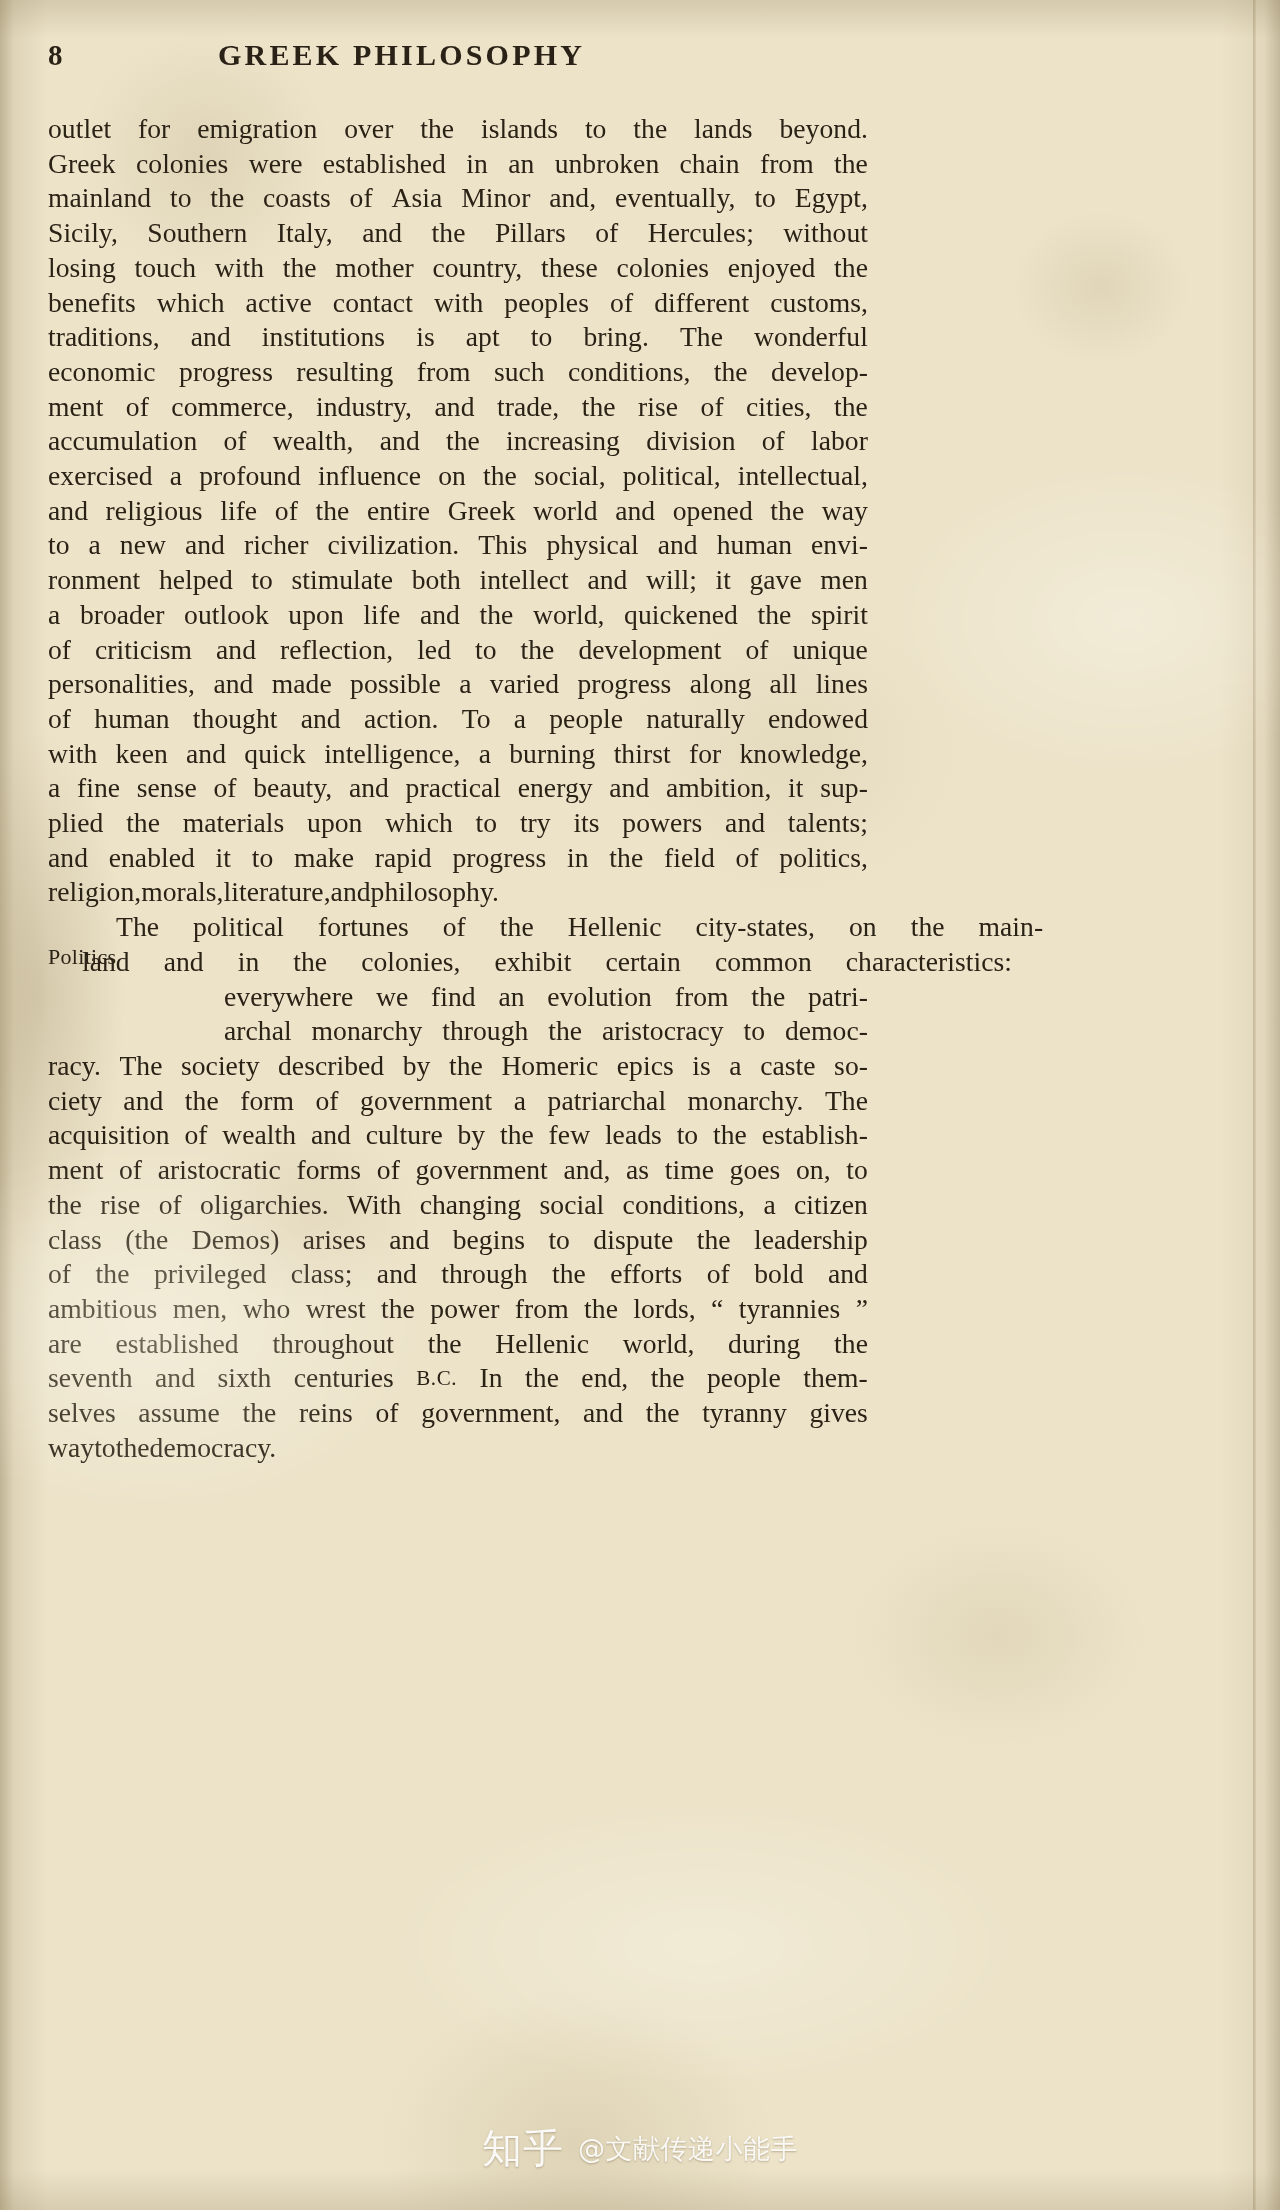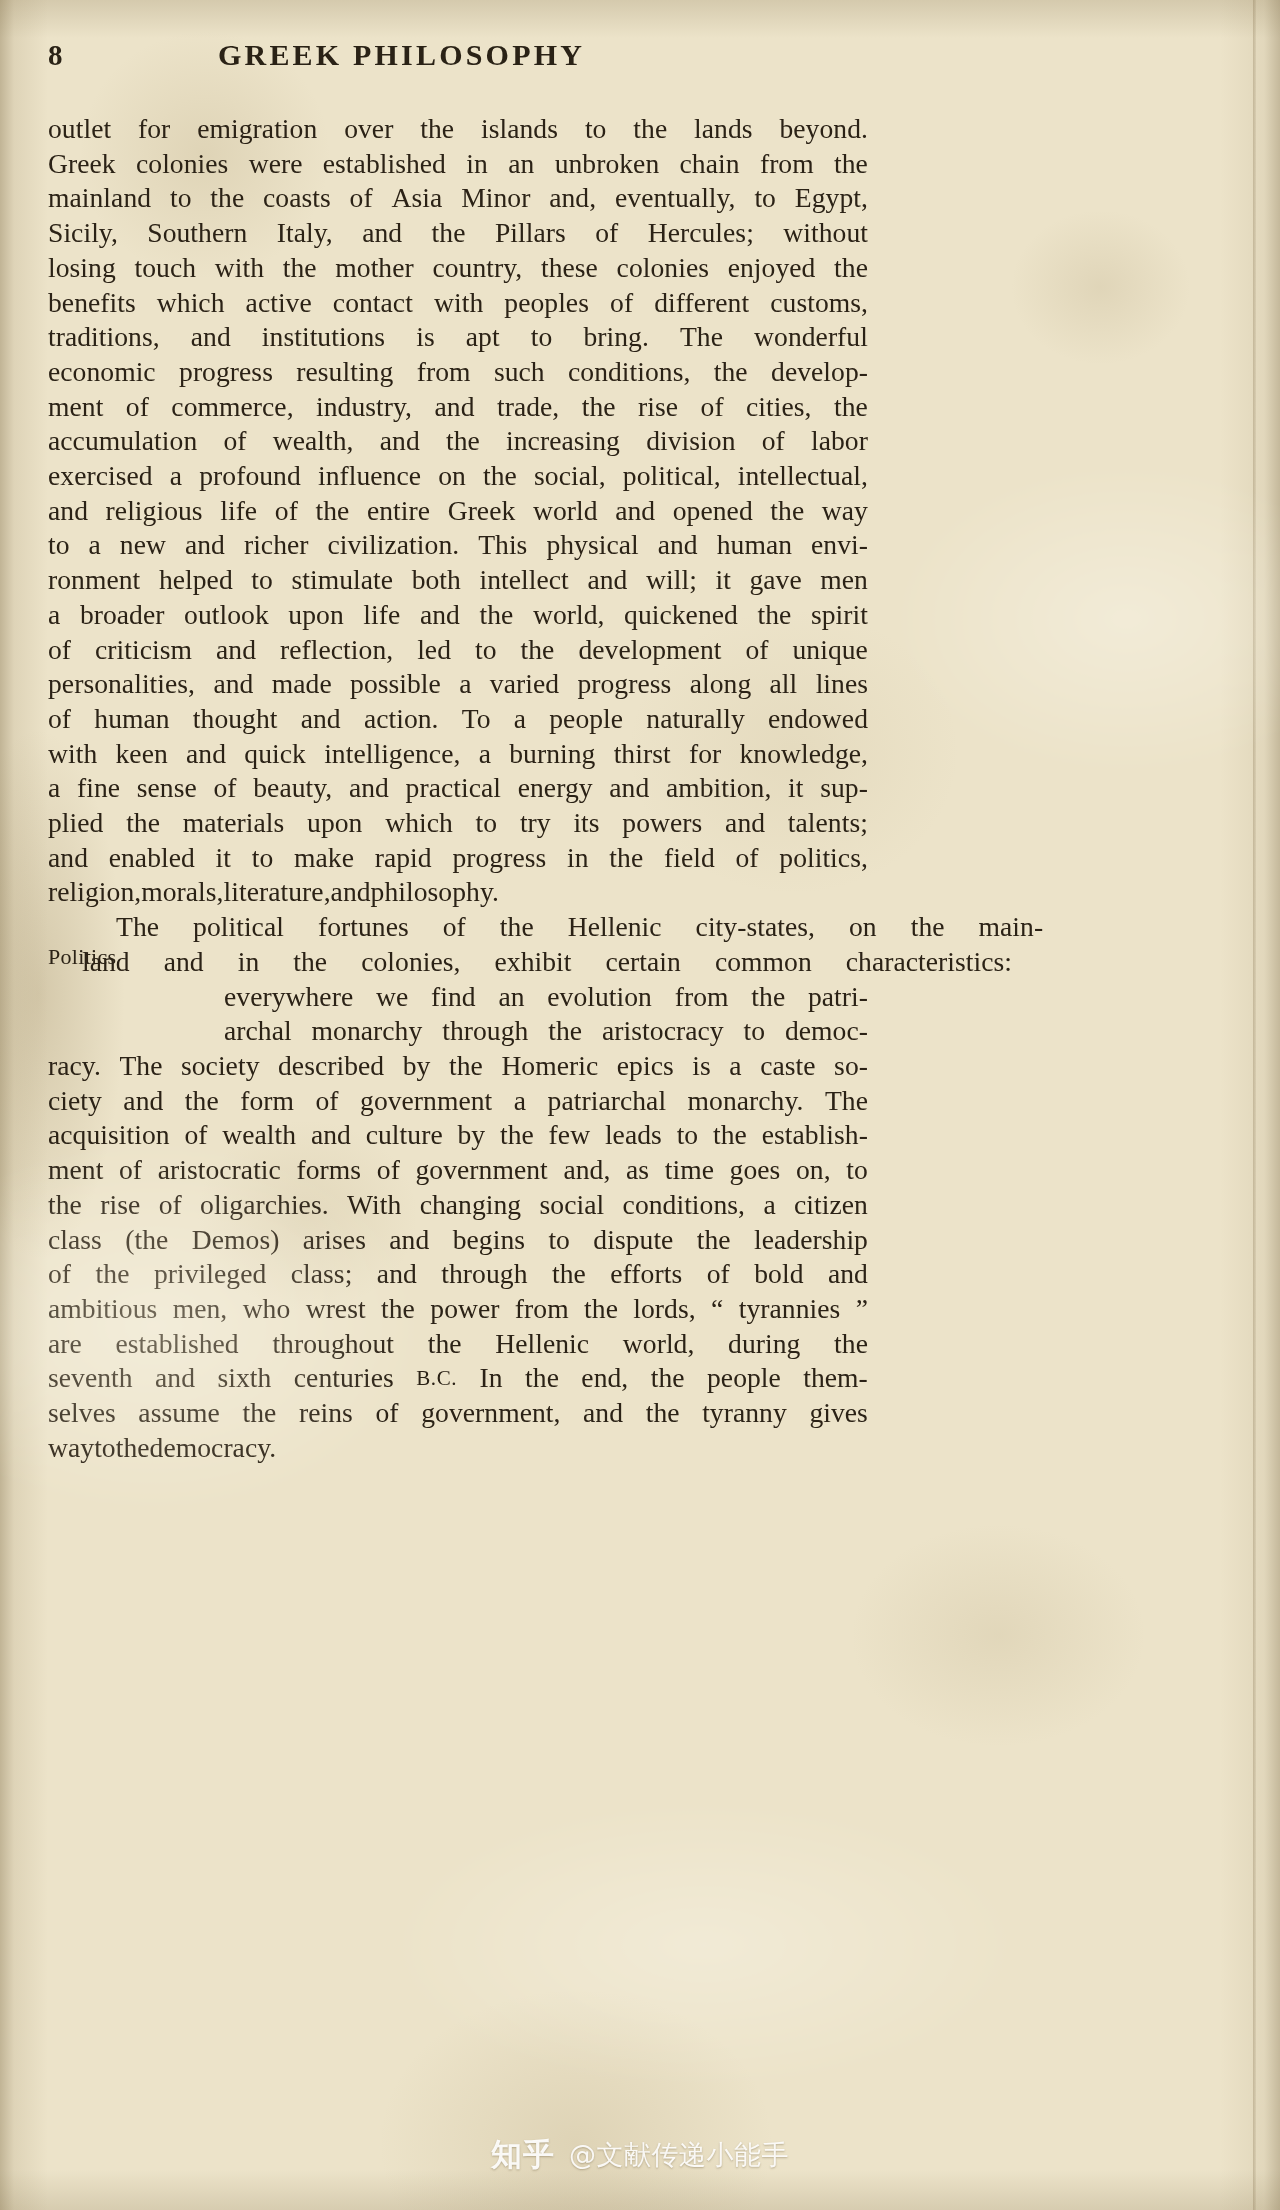--- a/index.html
+++ b/index.html
@@ -128,21 +128,21 @@
   
   #watermark{
     position:absolute;
     left:0;right:0;bottom:34px;
     display:flex;justify-content:center;align-items:center;
     gap:14px;
     pointer-events:none;
   }
   .wm-logo{
     font-family:"DejaVu Sans","Liberation Sans",sans-serif;
-    font-size:31px;font-weight:700;
+    font-size:40px;font-weight:400;
     color:rgba(255,255,255,.92);
     text-shadow:0 1px 2px rgba(120,105,70,.45);
     letter-spacing:1px;
   }
   .wm-text{
     font-family:"DejaVu Sans","Liberation Sans",sans-serif;
     font-size:27px;font-weight:400;
     color:rgba(255,255,255,.90);
     text-shadow:0 1px 2px rgba(120,105,70,.45);
     letter-spacing:.5px;

